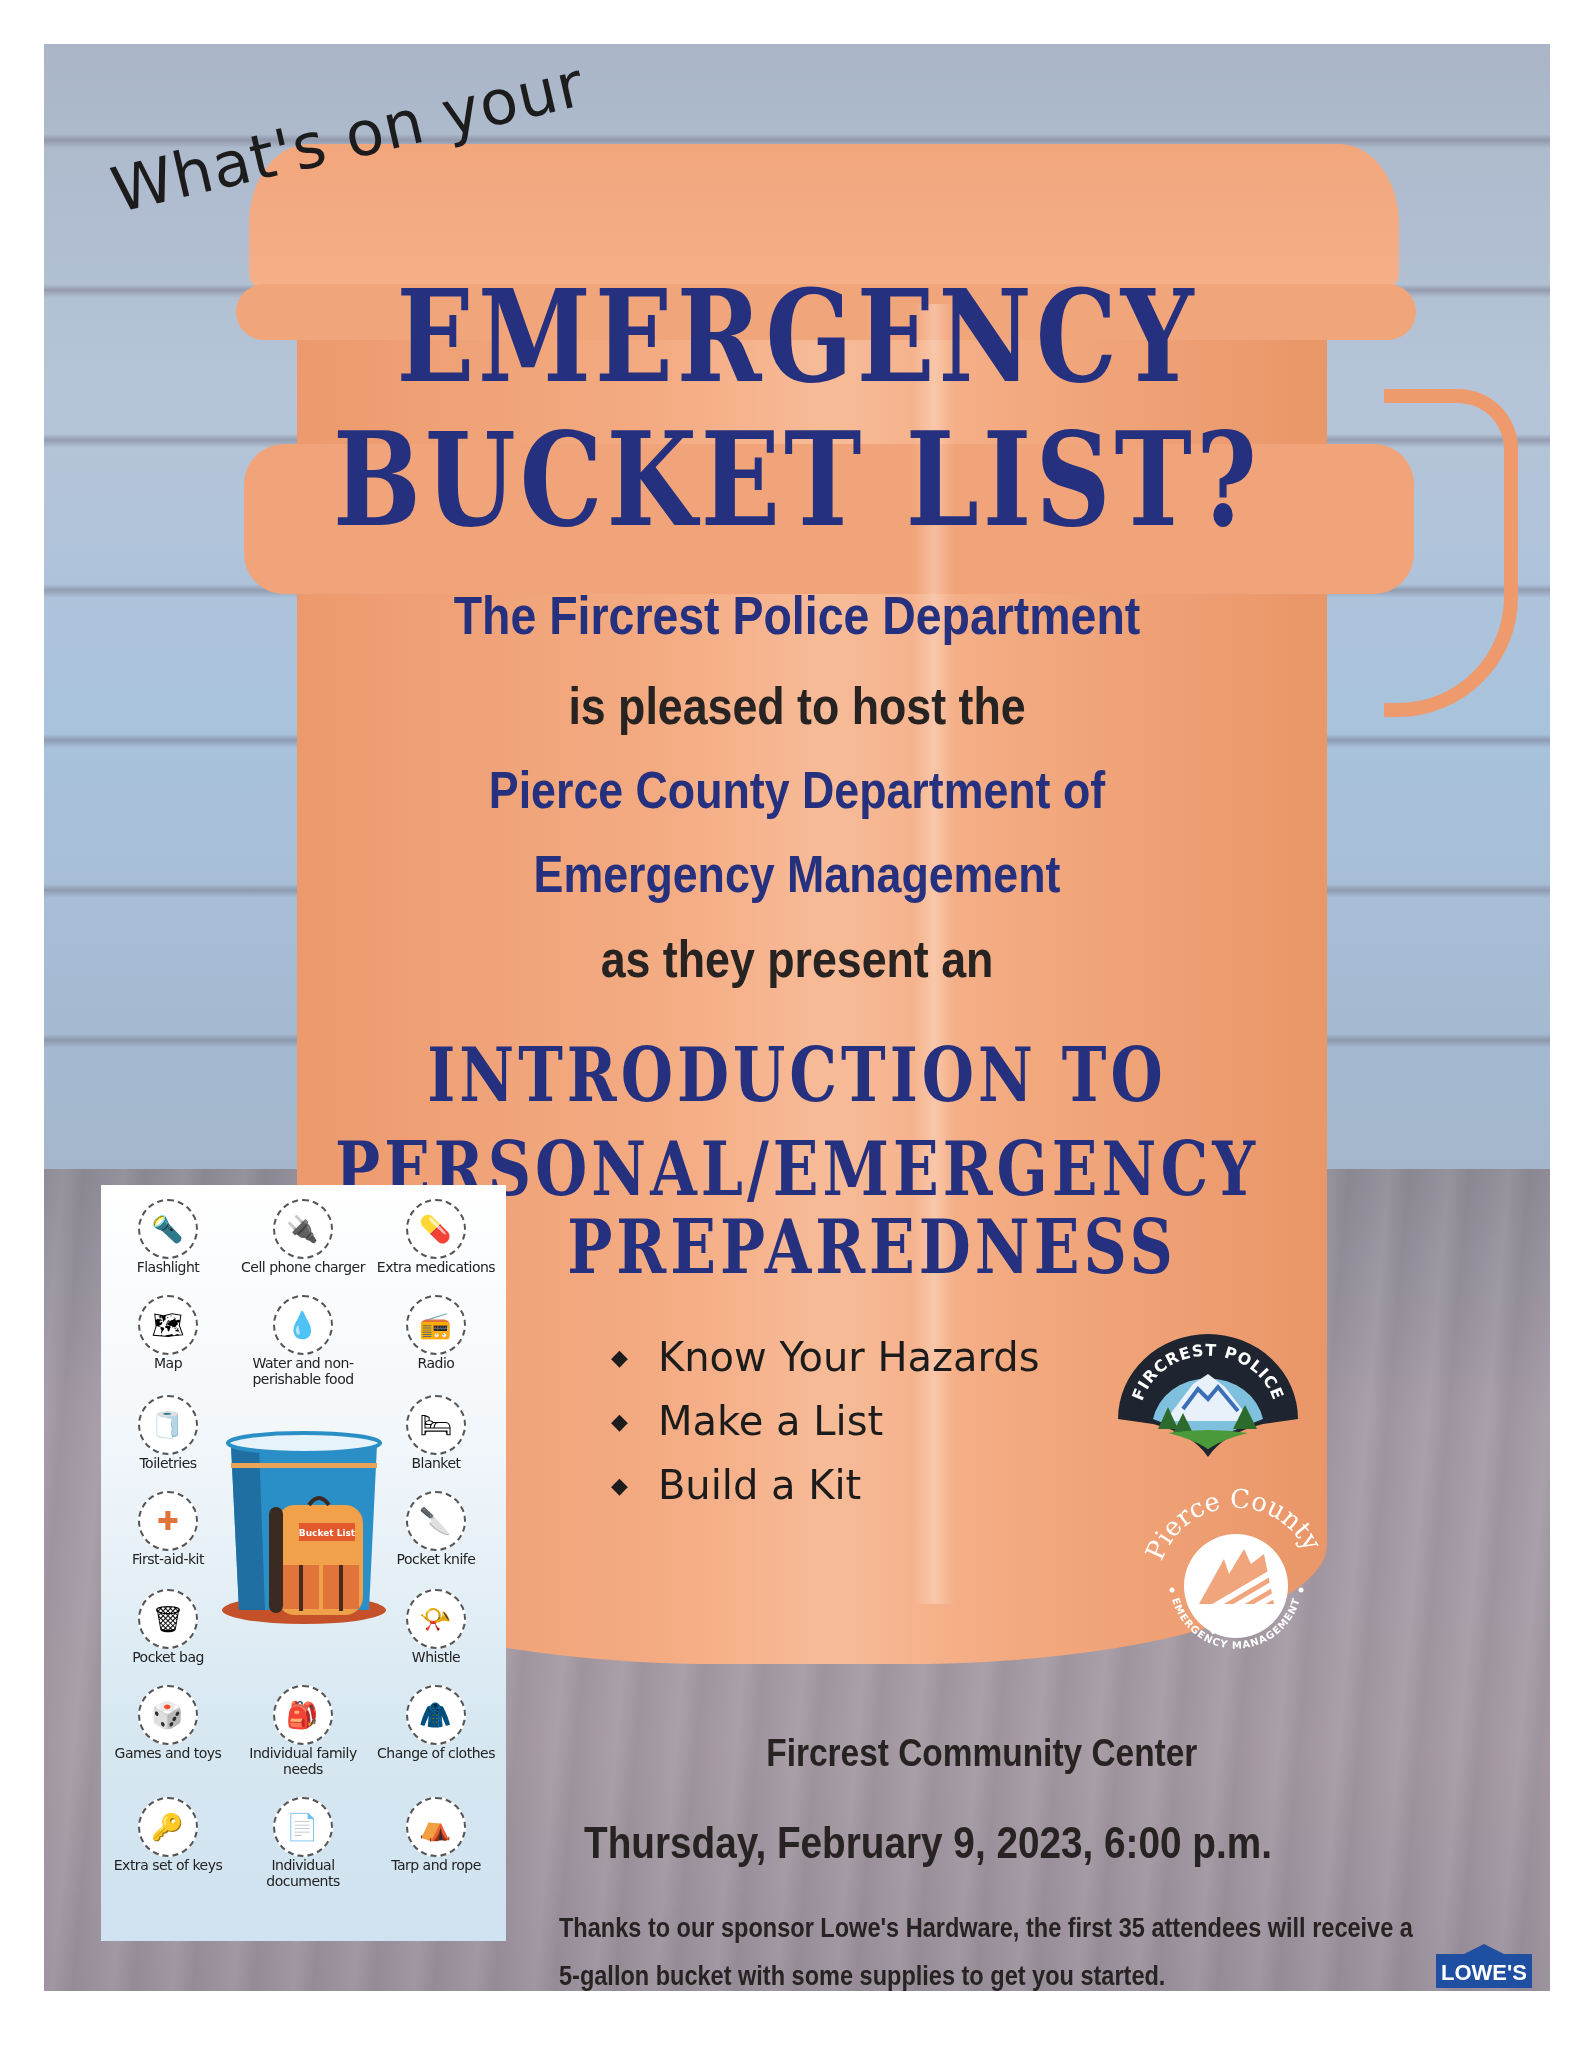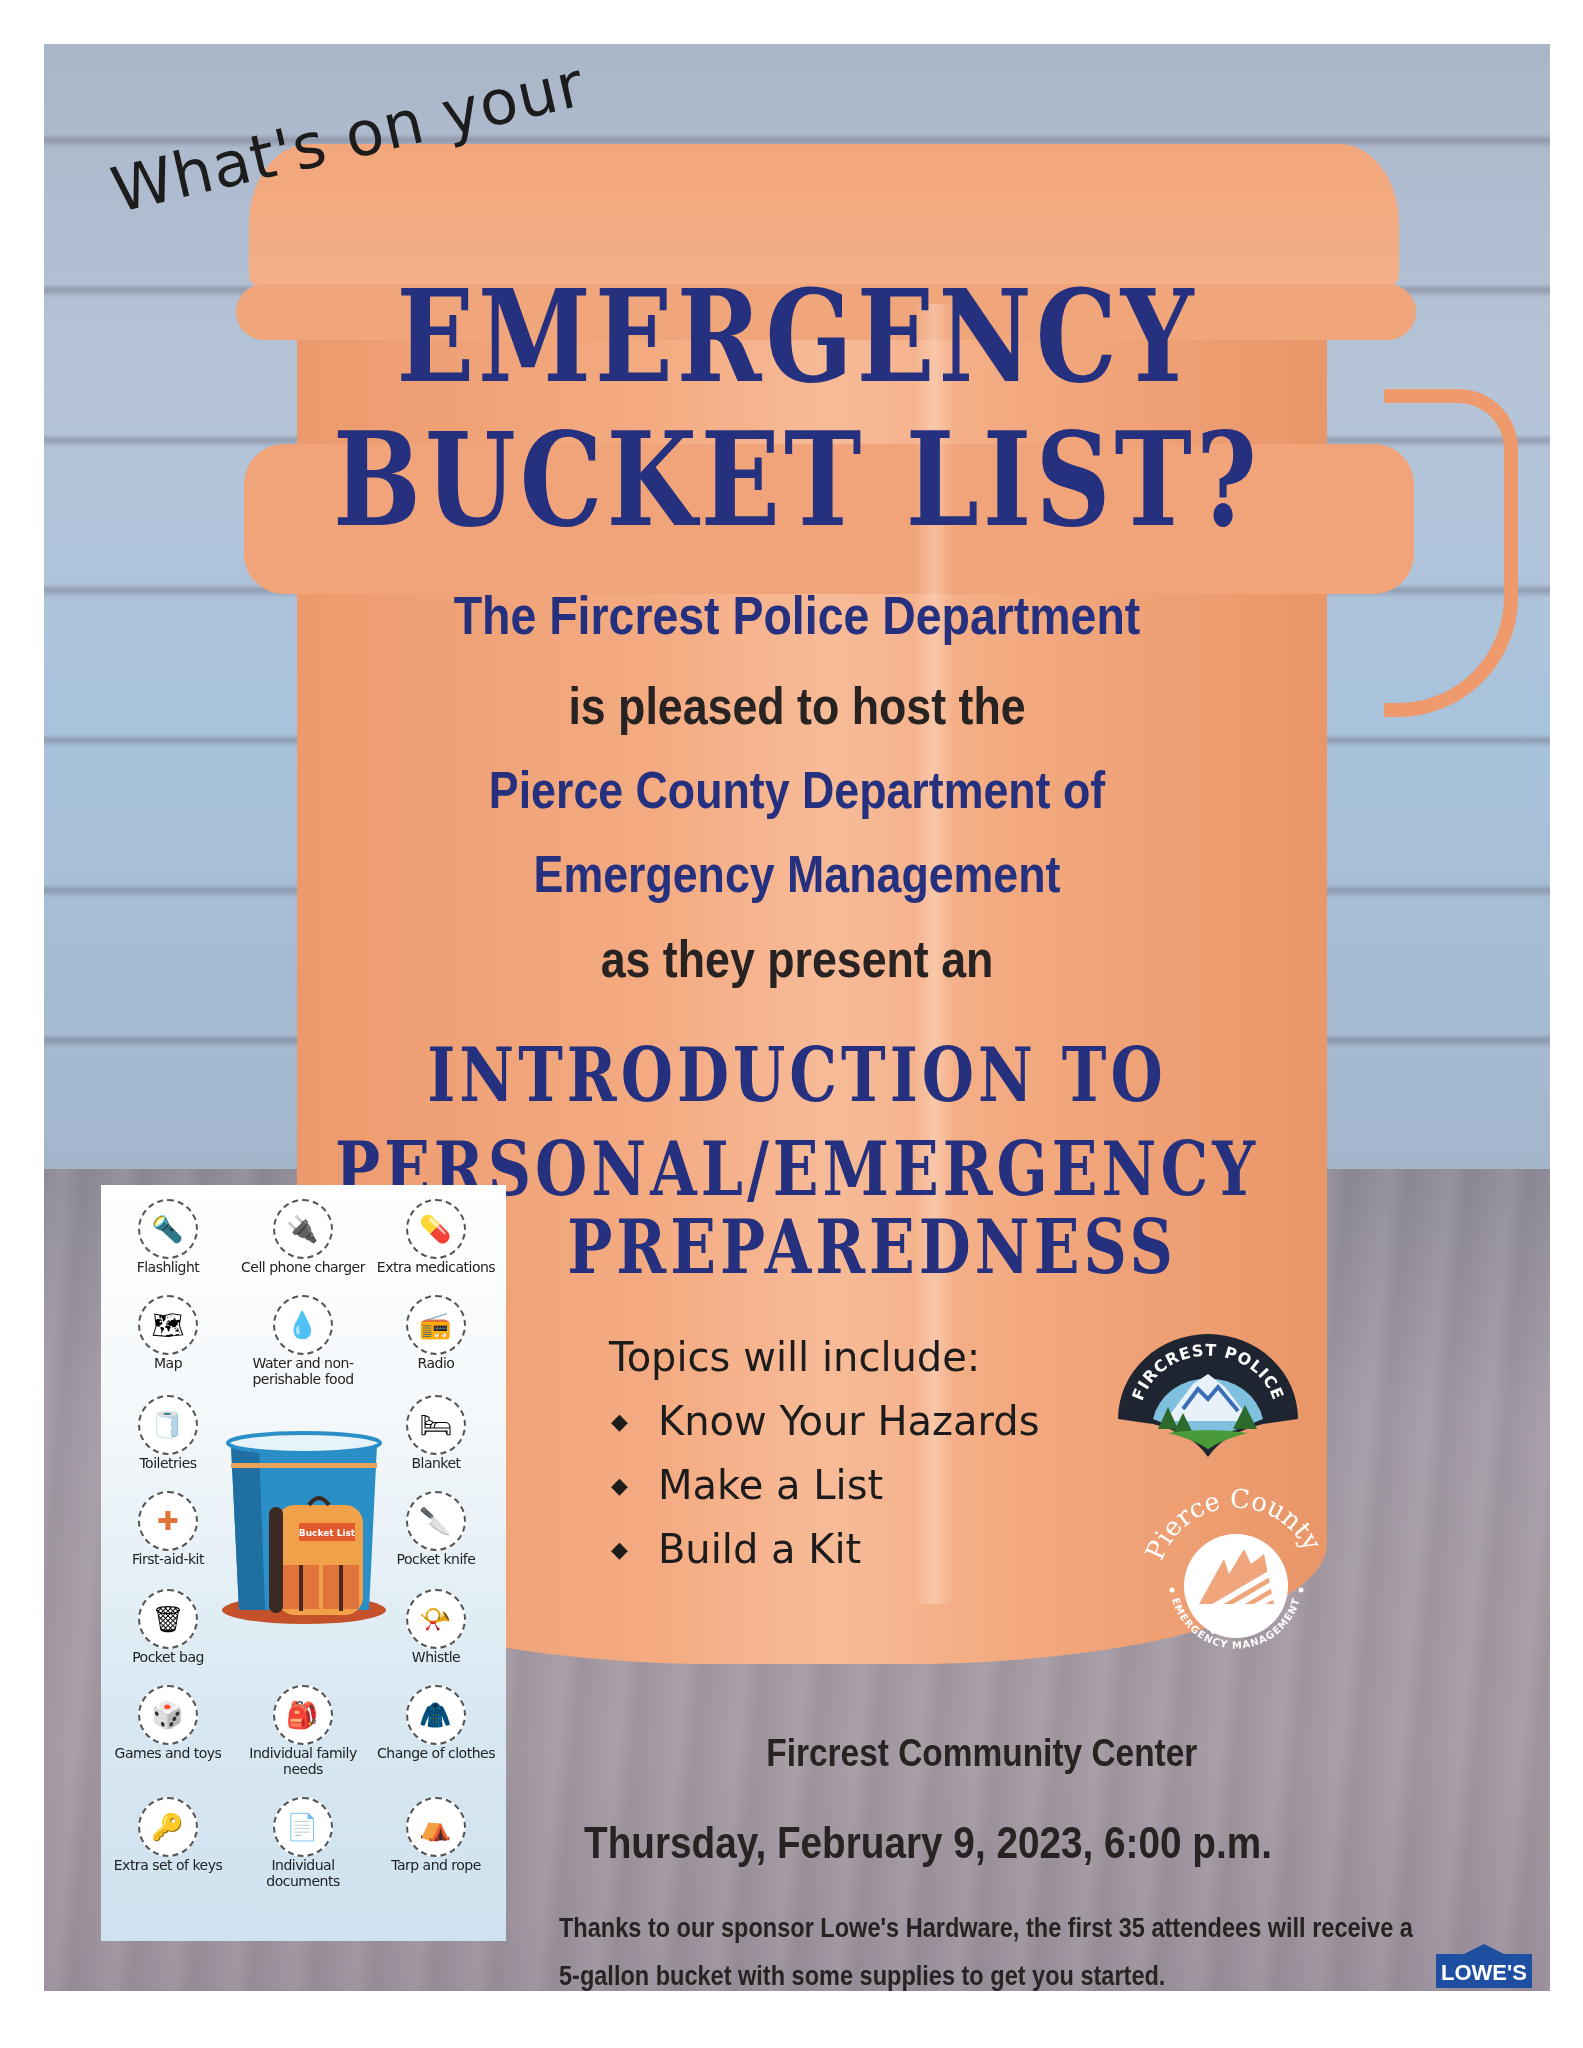--- a/index.html
+++ b/index.html
@@ -102,21 +102,20 @@
   <div class="line dark l2">is pleased to host the</div>
   <div class="line blue l3">Pierce County Department of</div>
   <div class="line blue l4">Emergency Management</div>
   <div class="line dark l5">as they present an</div>
 
   <div class="stencil s1" style="font-size:60px">INTRODUCTION TO</div>
   <div class="stencil s2" style="font-size:60px">PERSONAL/EMERGENCY</div>
   <div class="stencil s3" style="font-size:60px; padding-left:150px; box-sizing:border-box;">PREPAREDNESS</div>
 
   <div class="topics script">
-    <div class="head">Topics will include:</div>
     <div class="item">
       <span class="bullet">◆</span>
       <span>Know Your Hazards</span>
     </div>
     <div class="item">
       <span class="bullet">◆</span>
       <span>Make a List</span>
     </div>
     <div class="item">
       <span class="bullet">◆</span>

